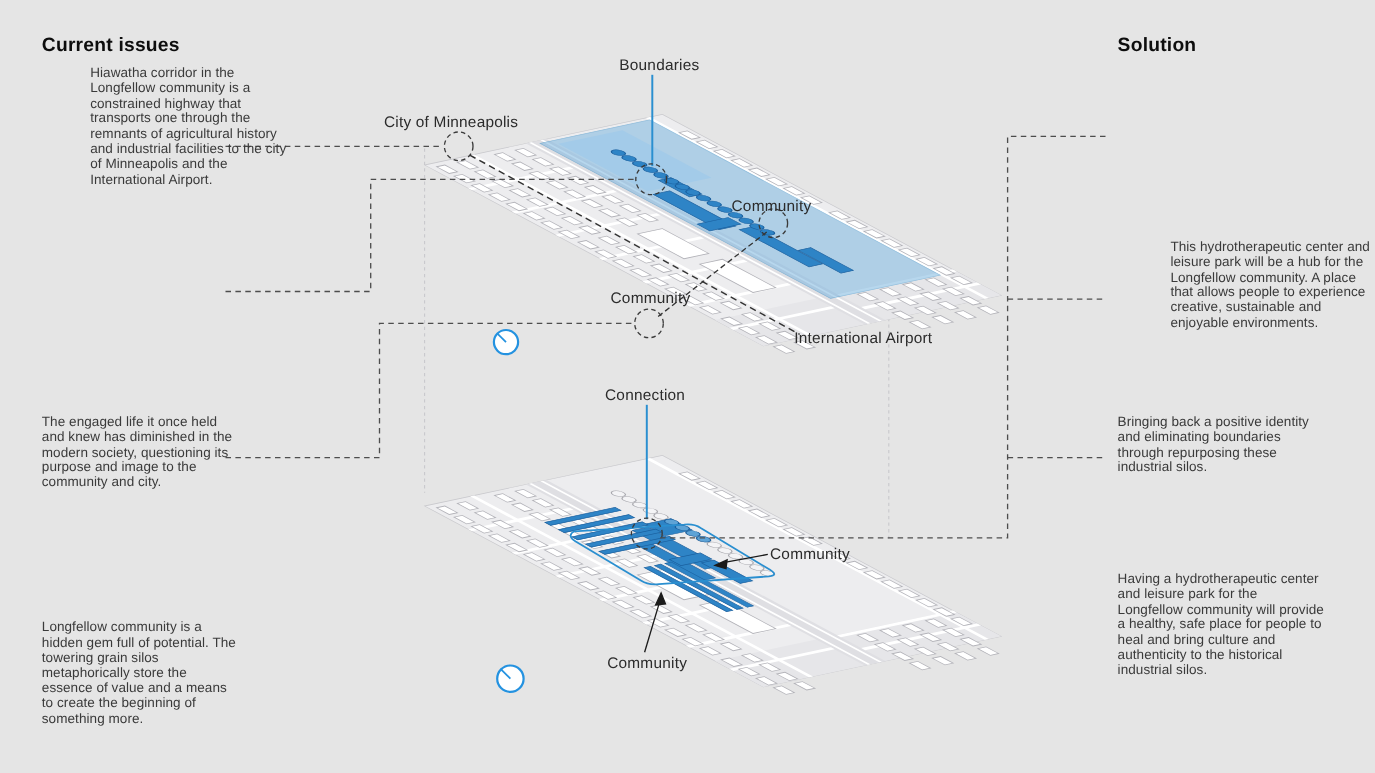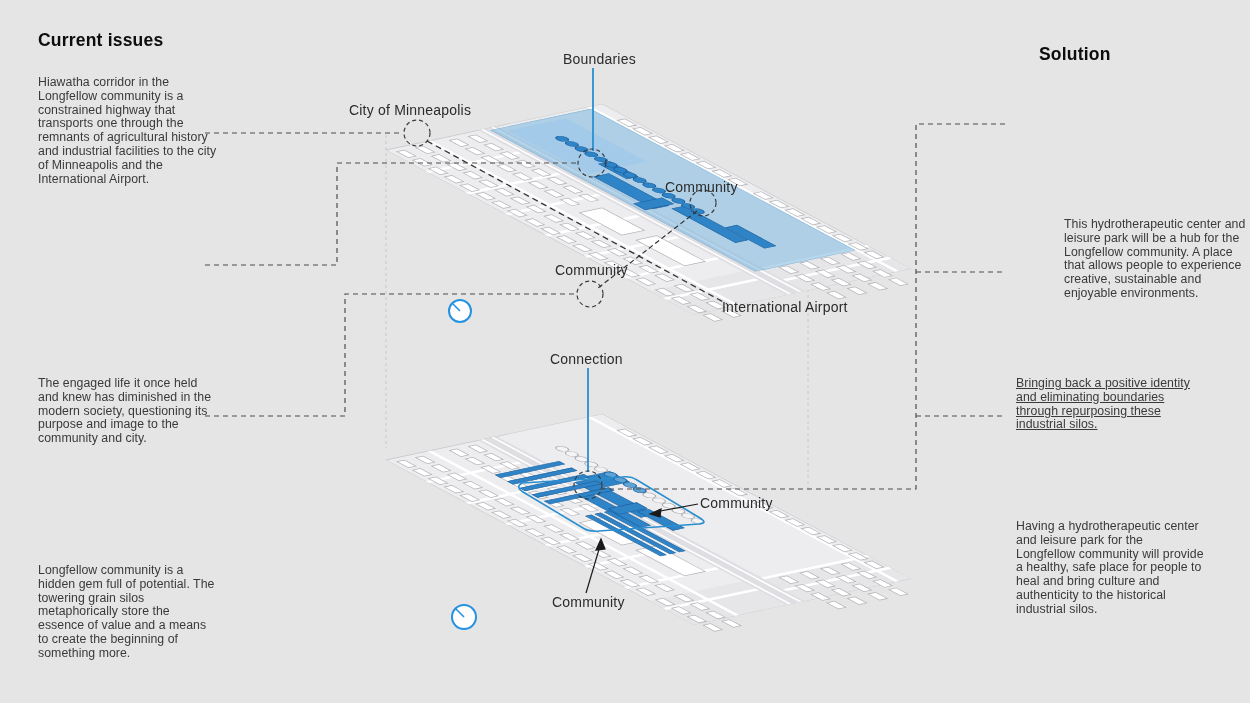--- a/index.html
+++ b/index.html
@@ -180,27 +180,27 @@
       <circle cx="460" cy="311" r="11"></circle>
       <line x1="460" y1="311" x2="452" y2="303" stroke-width="1.6"></line>
     </g>
     <g fill="#ffffff" stroke="#2492e0" stroke-width="2">
       <circle cx="464" cy="617" r="12"></circle>
       <line x1="464" y1="617" x2="455" y2="608" stroke-width="1.6"></line>
     </g>
   </svg>
 
   <div class="heading col-left" style="top:30px;">Current issues</div>
-  <p class="para col-left" style="top:76px;">Hiawatha corridor in the Longfellow community is a constrained highway that transports one through the remnants of agricultural history and industrial facilities to the city of Minneapolis and the International Airport.</p>
+  <p class="para col-left" style="top:60px;margin-left:44px;">Hiawatha corridor in the Longfellow community is a constrained highway that transports one through the remnants of agricultural history and industrial facilities to the city of Minneapolis and the International Airport.</p>
   <p class="para col-left" style="top:377px;">The engaged life it once held and knew has diminished in the modern society, questioning its purpose and image to the community and city.</p>
   <p class="para col-left" style="top:520px;margin-top:44px;">Longfellow community is a hidden gem full of potential. The towering grain silos metaphorically store the essence of value and a means to create the beginning of something more.</p>
 
-  <div class="heading col-right" style="top:44px;margin-left:23px;">Solution</div>
+  <div class="heading col-right" style="top:30px;">Solution</div>
   <p class="para right col-right" style="top:218px;margin-left:48px;">This hydrotherapeutic center and leisure park will be a hub for the Longfellow community. A place that allows people to experience creative, sustainable and enjoyable environments.</p>
-  <p class="para right col-right" style="top:377px;text-decoration:underline;">Bringing back a positive identity and eliminating boundaries through repurposing these industrial silos.</p>
+  <p class="para right col-right" style="top:377px;">Bringing back a positive identity and eliminating boundaries through repurposing these industrial silos.</p>
   <p class="para right col-right" style="top:520px;">Having a hydrotherapeutic center and leisure park for the Longfellow community will provide a healthy, safe place for people to heal and bring culture and authenticity to the historical industrial silos.</p>
 
   <div class="maplabel" style="left:563px;top:51px;">Boundaries</div>
   <div class="maplabel" style="left:349px;top:102px;">City of Minneapolis</div>
   <div class="maplabel" style="left:665px;top:179px;">Community</div>
   <div class="maplabel" style="left:555px;top:262px;">Community</div>
   <div class="maplabel" style="left:722px;top:299px;">International Airport</div>
   <div class="maplabel" style="left:550px;top:351px;">Connection</div>
   <div class="maplabel" style="left:700px;top:495px;">Community</div>
   <div class="maplabel" style="left:552px;top:594px;">Community</div>

